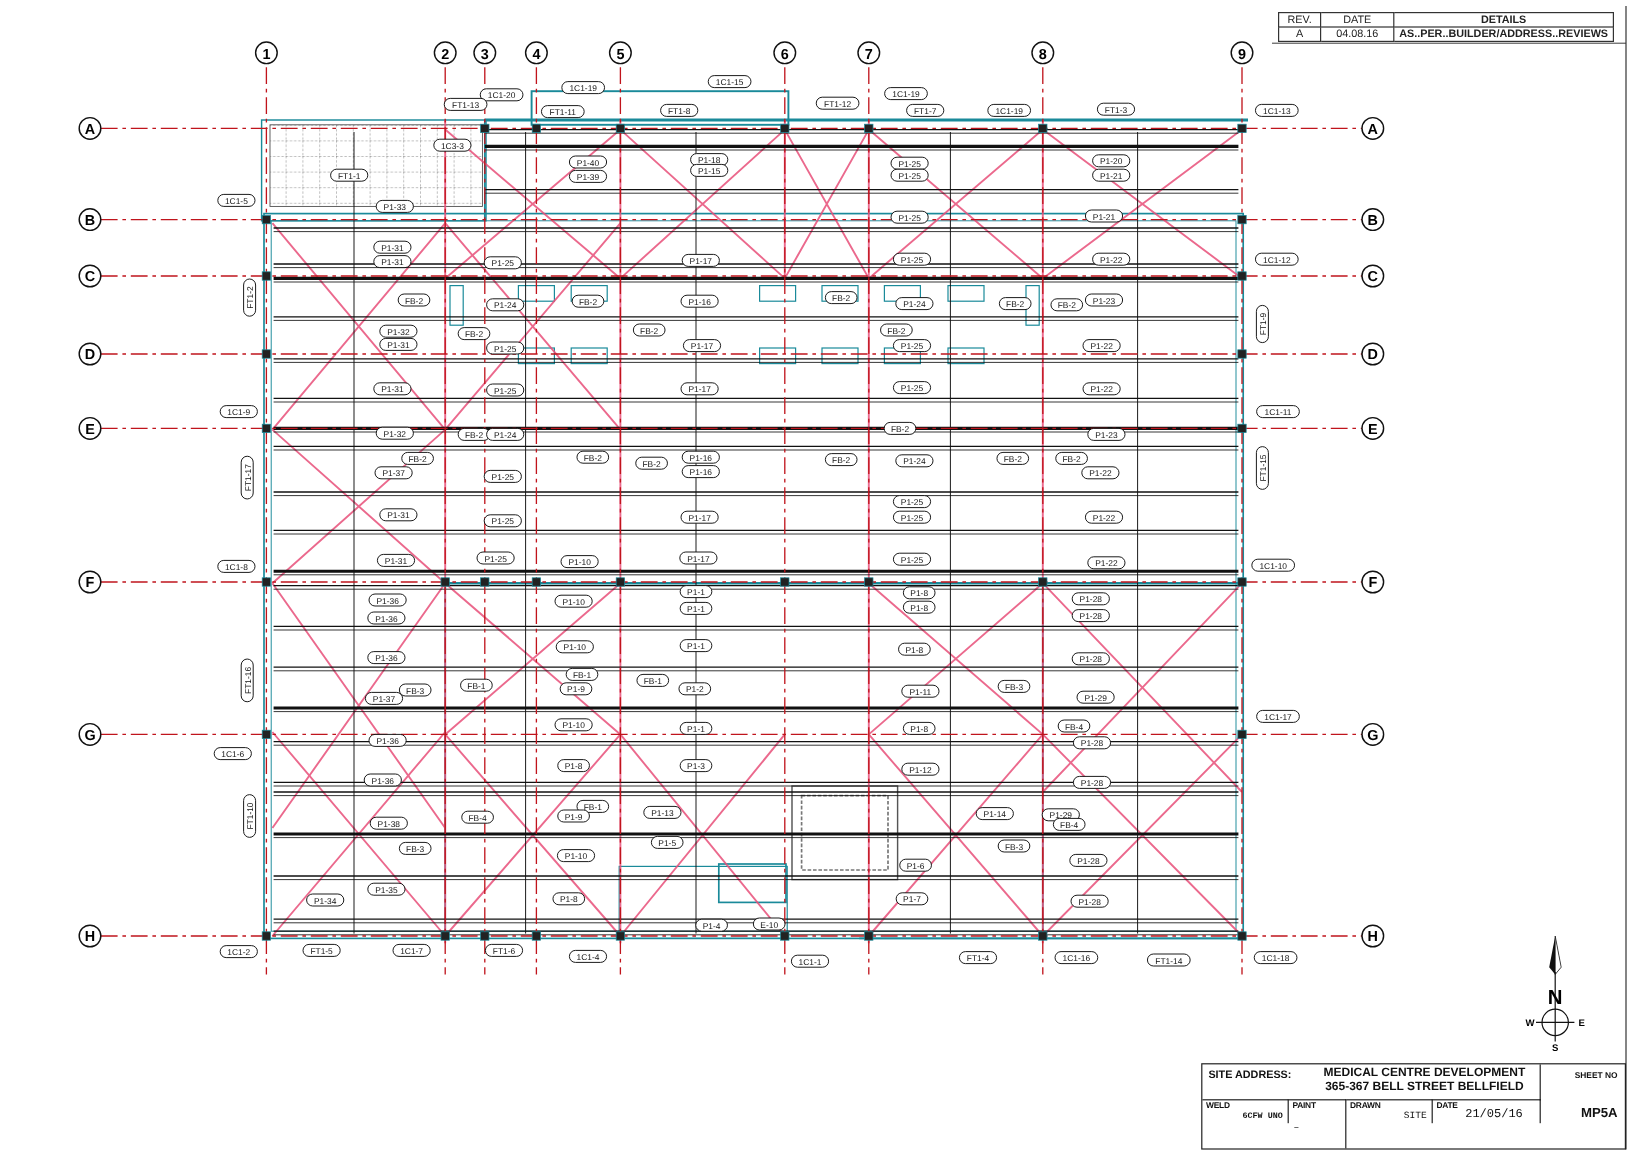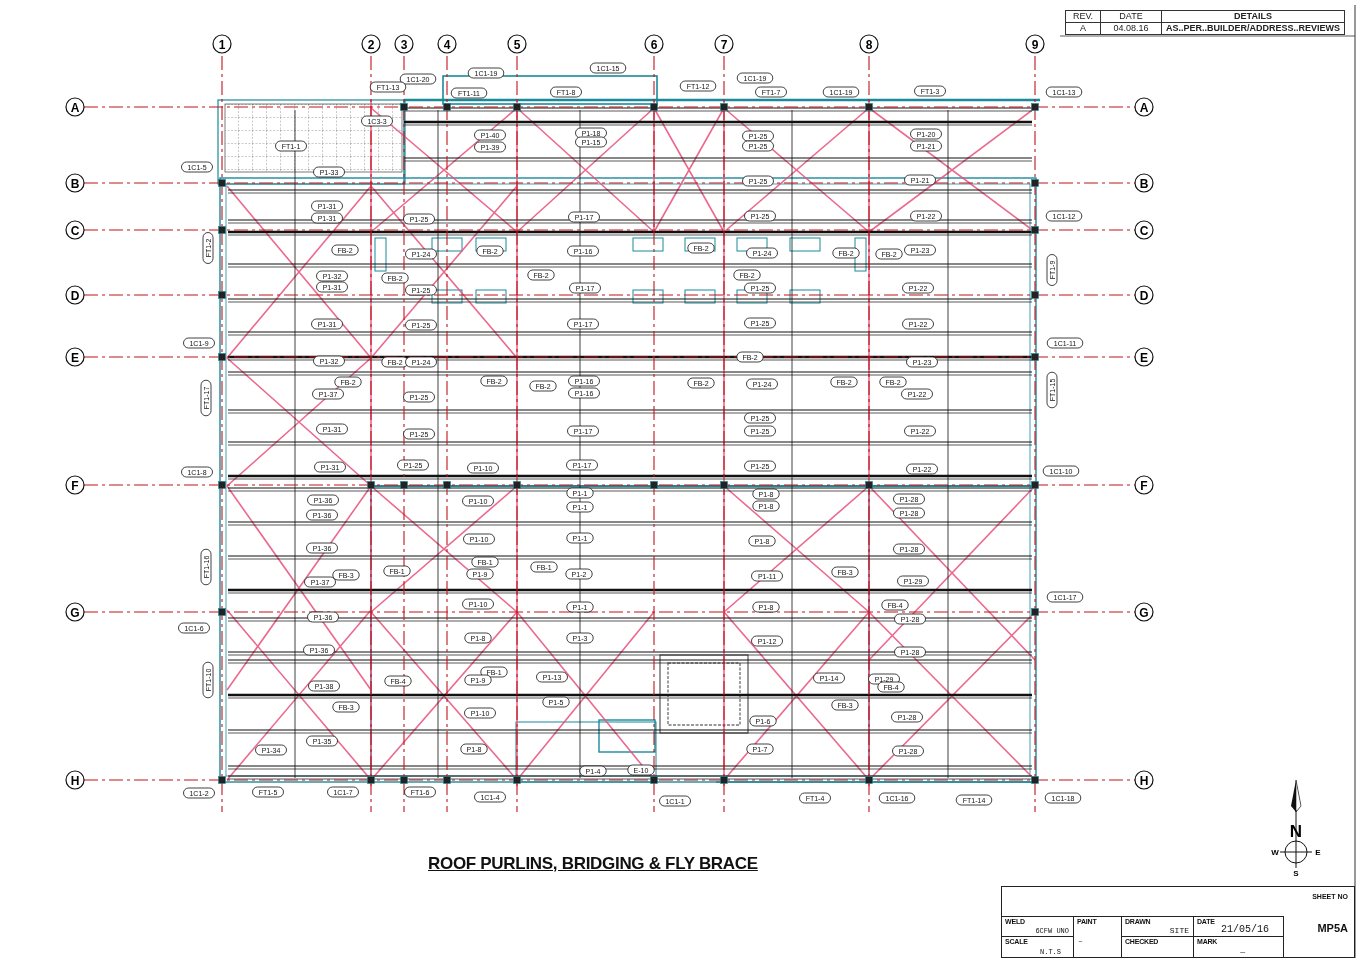--- a/index.html
+++ b/index.html
@@ -941,54 +941,45 @@
   </tr>
   <tr>
     <td class="c-rev">A</td>
     <td class="c-date">04.08.16</td>
     <td class="c-det">AS..PER..BUILDER/ADDRESS..REVIEWS</td>
   </tr>
 </tbody>
   </table>
 
 <div class="plan-title">
-  <span>ROOF PURLINS, BRIDGING &amp; FLY BRACE</span>
 </div>
 
 <div class="title-block">
+  <div style="position:absolute;left:0;top:0;width:282px;height:30px;border-right:1px solid #222;box-sizing:border-box;">
+    <span class="site-lbl">SITE  ADDRESS:</span>
+    <div class="site-val">
+      <div>MEDICAL CENTRE DEVELOPMENT</div>
+      <div>365-367 BELL STREET BELLFIELD</div>
+    </div>
+  </div>
   <div style="position:absolute;right:0;top:0;width:70px;height:70px;">
     <span class="sheet-no-lbl">SHEET  NO</span>
     <span class="sheet-no-val">MP5A</span>
   </div>
   <div class="tb-row" style="top:29px;">
     <div class="tb-cell" style="width:72px;height:20px;">
       <span class="tb-lbl">WELD</span>
-      <span class="tb-val" style="font-size:7px;">6CFW UNO</span>
+      <span class="tb-val" style="font-size:7px;font-weight:bold;">6CFW UNO</span>
     </div>
     <div class="tb-cell" style="width:48px;height:41px;">
       <span class="tb-lbl">PAINT</span>
       <span class="tb-val" style="left:4px;right:auto;bottom:12px;">–</span>
     </div>
     <div class="tb-cell" style="width:72px;height:20px;">
       <span class="tb-lbl">DRAWN</span>
       <span class="tb-val">SITE</span>
     </div>
     <div class="tb-cell" style="width:90px;height:20px;">
       <span class="tb-lbl">DATE</span>
       <span class="tb-val" style="font-size:10px;right:14px;">21/05/16</span>
     </div>
   </div>
-  <div class="tb-row" style="top:49px;">
-    <div class="tb-cell" style="width:72px;height:21px;">
-      <span class="tb-lbl">SCALE</span>
-      <span class="tb-val" style="font-size:7px;right:12px;">N.T.S</span>
-    </div>
-    <div style="width:48px;"></div>
-    <div class="tb-cell" style="width:72px;height:21px;">
-      <span class="tb-lbl">CHECKED</span>
-      <span class="tb-val"></span>
-    </div>
-    <div class="tb-cell" style="width:90px;height:21px;">
-      <span class="tb-lbl">MARK</span>
-      <span class="tb-val" style="right:38px;">—</span>
-    </div>
-  </div>
 </div>
 
 </body></html>

